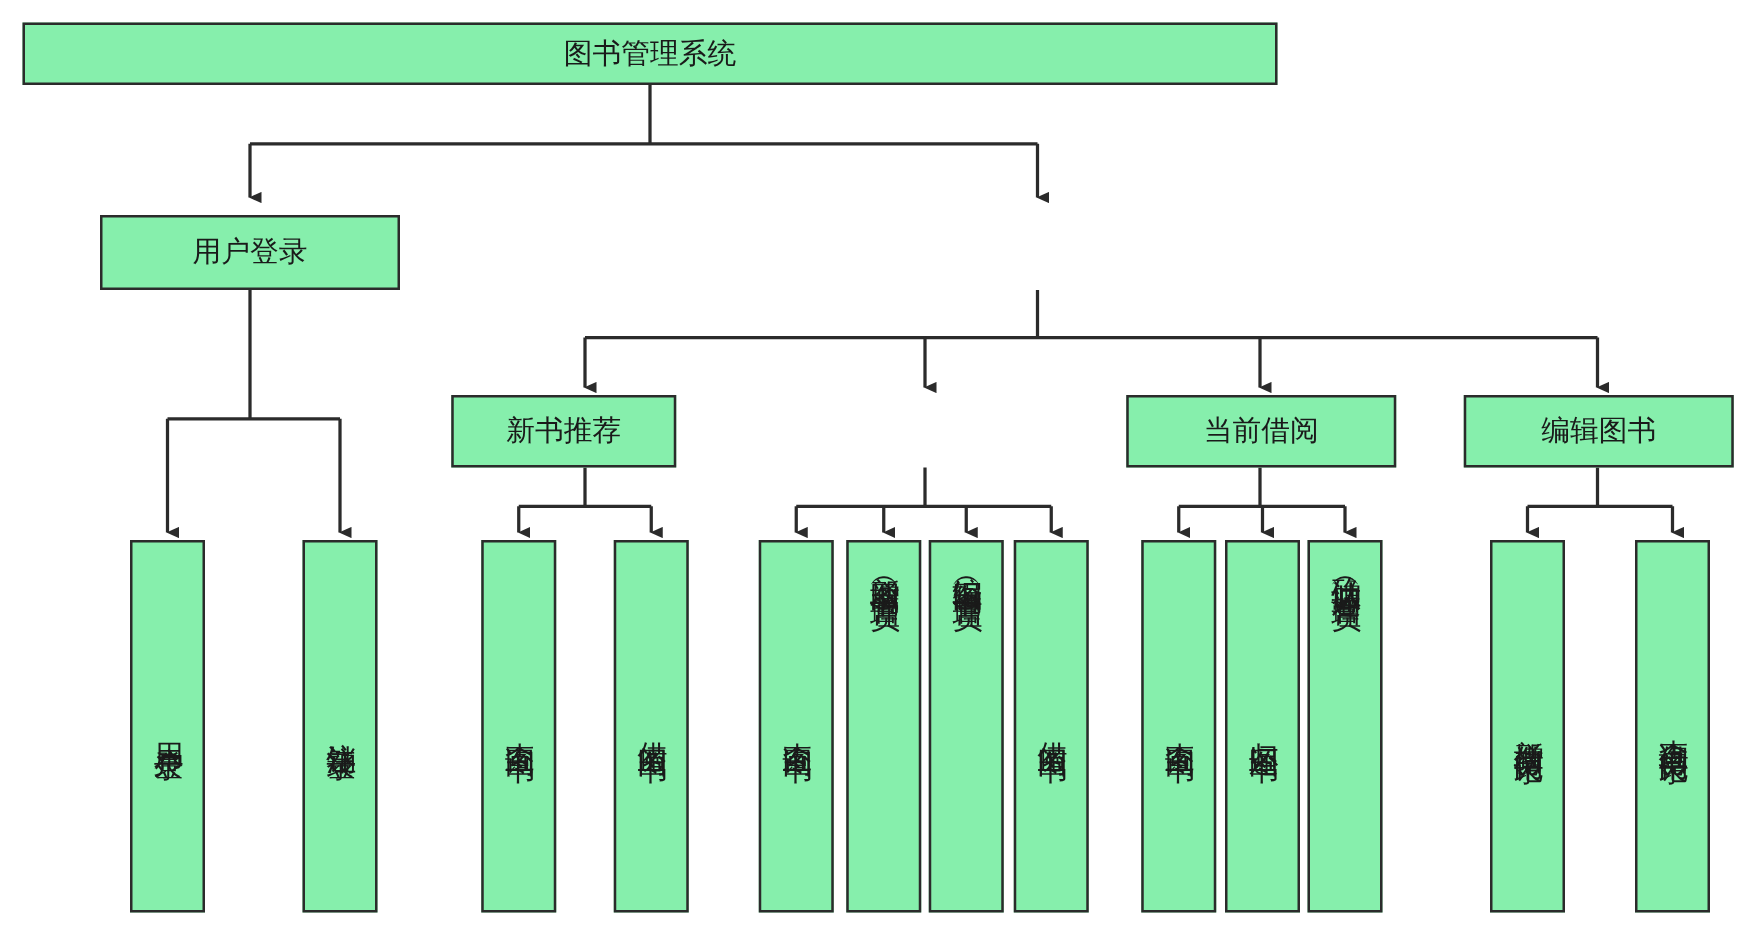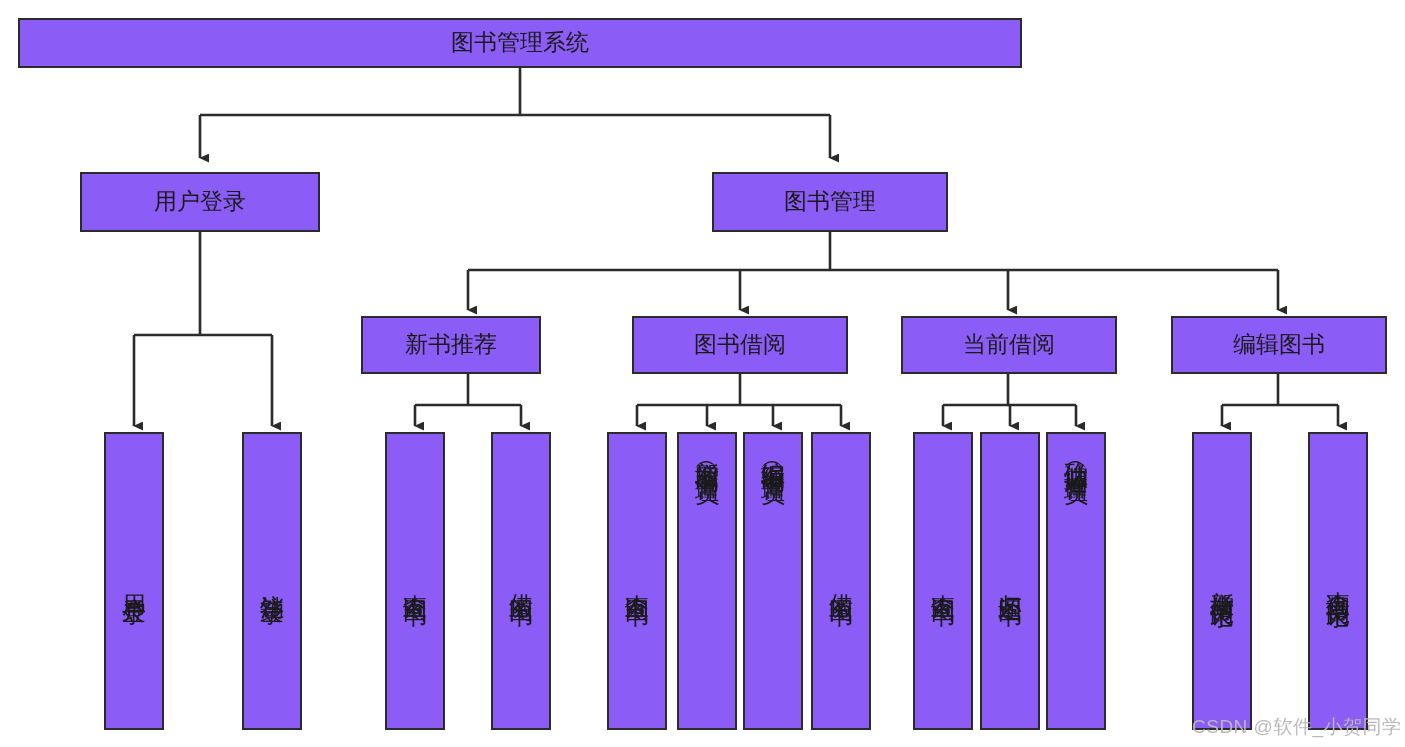--- a/index.html
+++ b/index.html
@@ -20,21 +20,21 @@
   svg#edges {
     position: absolute;
     left: 0;
     top: 0;
     width: 1405px;
     height: 747px;
   }
   .node {
     position: absolute;
     box-sizing: border-box;
-    background: #8b5cf6;
+    background: #86efac;
     border: 2px solid #2b2b2b;
     display: flex;
     align-items: center;
     justify-content: center;
     color: #1a1a1a;
   }
   .node .label {
     text-align: center;
     line-height: 1.18;
     white-space: pre;
@@ -138,30 +138,24 @@
     </g>
   </svg>
 
   <div class="node root horizontal" style="left:18px; top:18px; width:1004px; height:50px;">
     <span class="label">图书管理系统</span>
   </div>
 
   <div class="node horizontal" style="left:80px; top:172px; width:240px; height:60px;">
     <span class="label">用户登录</span>
   </div>
-  <div class="node horizontal" style="left:712px; top:172px; width:236px; height:60px;">
-    <span class="label">图书管理</span>
-  </div>
 
   <div class="node horizontal" style="left:361px; top:316px; width:180px; height:58px;">
     <span class="label">新书推荐</span>
   </div>
-  <div class="node horizontal" style="left:632px; top:316px; width:216px; height:58px;">
-    <span class="label">图书借阅</span>
-  </div>
   <div class="node horizontal" style="left:901px; top:316px; width:216px; height:58px;align-items:center;">
     <span class="label">当前借阅</span>
   </div>
   <div class="node horizontal" style="left:1171px; top:316px; width:216px; height:58px;">
     <span class="label">编辑图书</span>
   </div>
 
   <div class="node vertical centered" style="left:104px; top:432px; width:60px; height:298px;">
     <span class="label">用户登录</span>
   </div>
@@ -199,15 +193,14 @@
     <span class="label">确认归还（管理员）</span>
   </div>
 
   <div class="node vertical centered" style="left:1192px; top:432px; width:60px; height:298px;">
     <span class="label">新增借阅记录</span>
   </div>
   <div class="node vertical centered" style="left:1308px; top:432px; width:60px; height:298px;">
     <span class="label">查询借阅记录</span>
   </div>
 
-  <div class="watermark" style="left:1192px; top:714px;">CSDN @软件_小贺同学</div>
 
 </div>
 
 </body></html>

